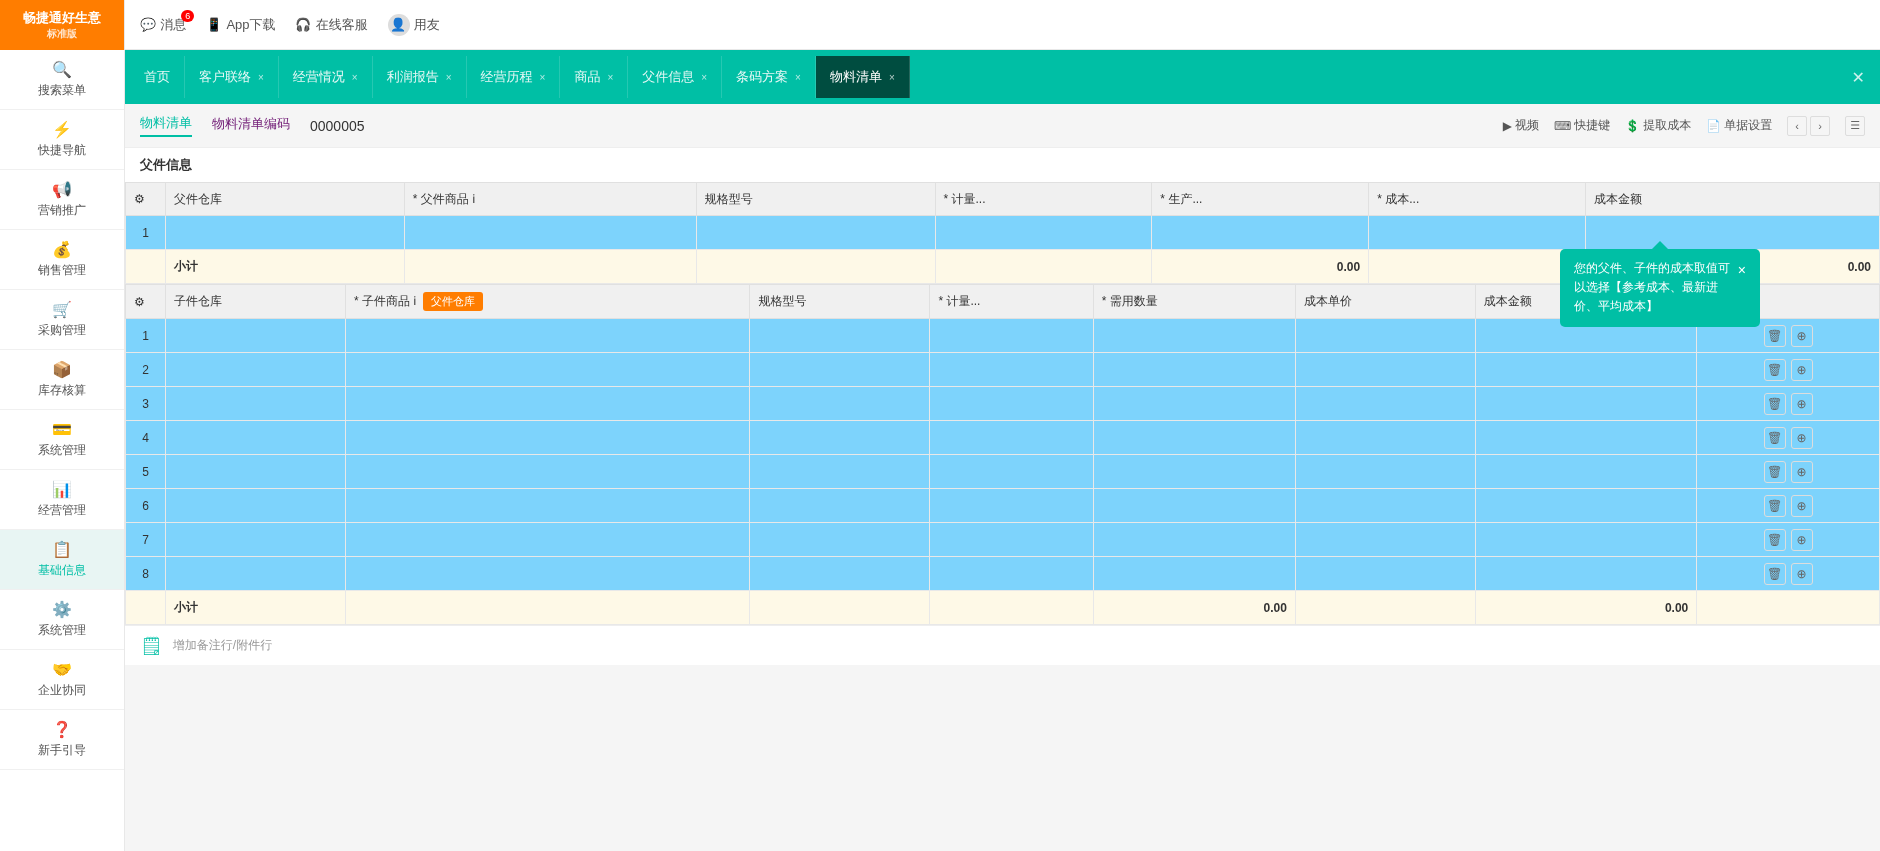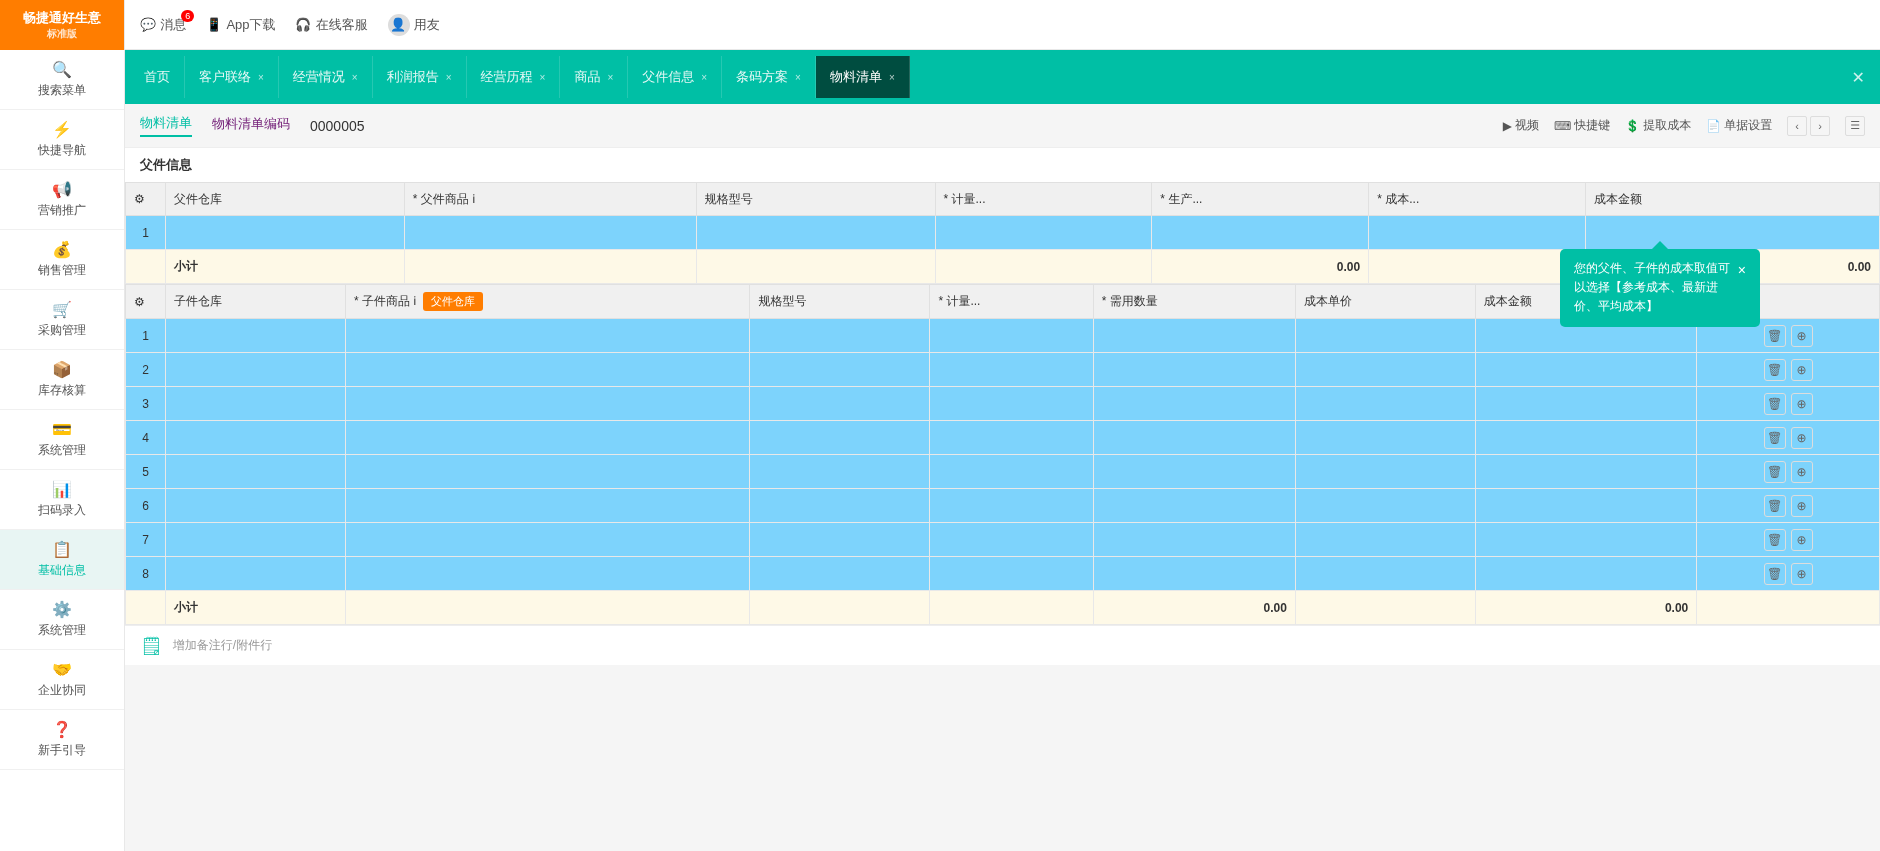--- a/index.html
+++ b/index.html
@@ -290,21 +290,21 @@
   <div class="sidebar-item">
     <span class="icon">📦</span>
     <span>库存核算</span>
   </div>
   <div class="sidebar-item">
     <span class="icon">💳</span>
     <span>系统管理</span>
   </div>
   <div class="sidebar-item">
     <span class="icon">📊</span>
-    <span>扫码录入</span>
+    <span>经营管理</span>
   </div>
   <div class="sidebar-item active">
     <span class="icon">📋</span>
     <span>基础信息</span>
   </div>
   <div class="sidebar-item">
     <span class="icon">⚙️</span>
     <span>系统管理</span>
   </div>
   <div class="sidebar-item">

